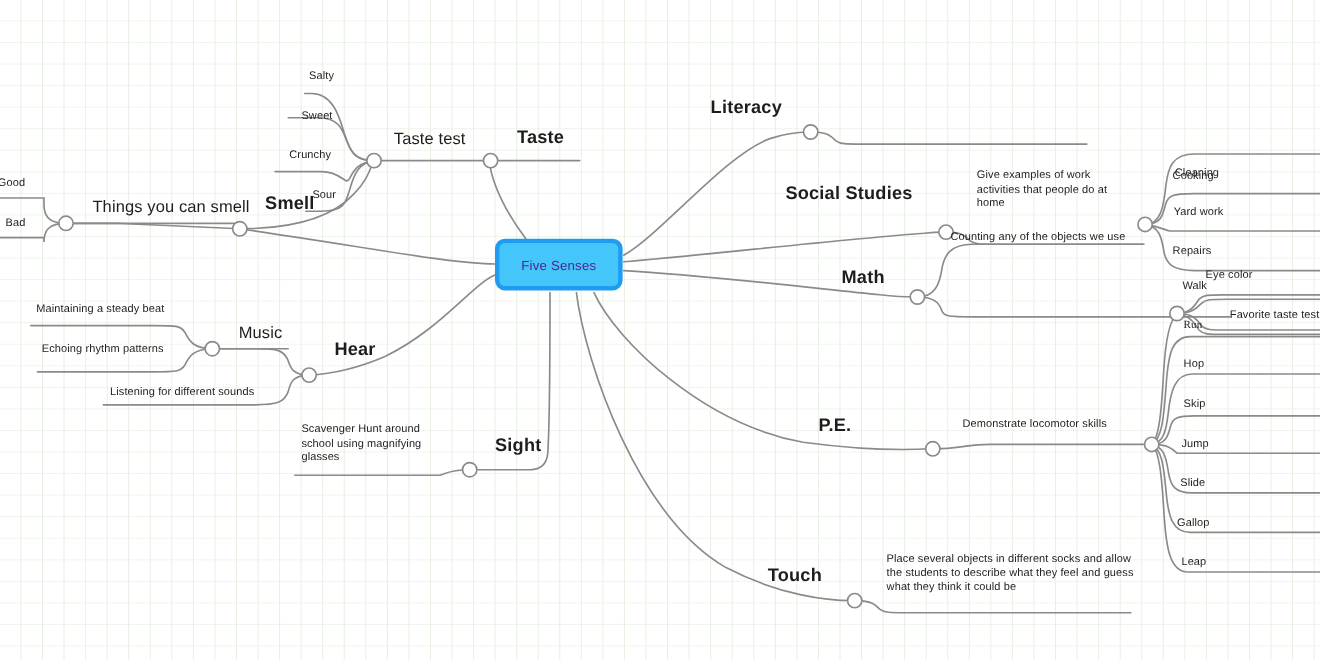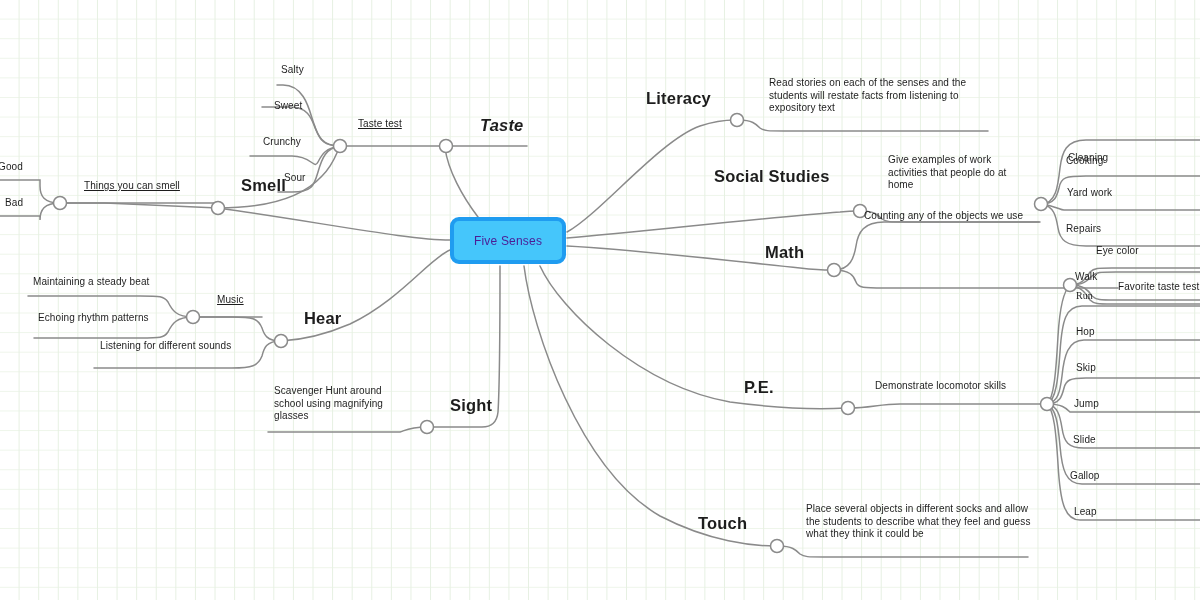--- a/index.html
+++ b/index.html
@@ -22,21 +22,21 @@
   .lbl{
     position:absolute;
     color:#1d1d1d;
     white-space:pre;
     line-height:1.26;
     letter-spacing:0.1px;
   }
   
   .leaf{font-size:10px;}
   
-  .mid{font-size:10px;text-decoration:underline;}
+  .mid{font-size:15px;}
   
   .cat{font-weight:bold;font-size:16.5px;letter-spacing:.2px;}
   .multi{white-space:normal;}
   
   #root{
     position:absolute;left:450px;top:217px;width:116px;height:47px;
     box-sizing:border-box;
     background:#45c6fb;
     border:4px solid #1f9cf0;
     border-radius:9px;
@@ -146,21 +146,21 @@
       <circle cx="848" cy="408" r="6.5"></circle>
       <circle cx="1047" cy="404" r="6.5"></circle>
       <circle cx="777" cy="546" r="6.5"></circle>
     </g>
   </svg>
 
   <div id="root">
     <span>Five Senses</span>
   </div>
 
-  <div class="lbl cat" style="left:480px;top:115px;font-style:italic;">Taste</div>
+  <div class="lbl cat" style="left:470px;top:115px;">Taste</div>
   <div class="lbl cat" style="left:241px;top:175px;">Smell</div>
   <div class="lbl cat" style="left:304px;top:308px;">Hear</div>
   <div class="lbl cat" style="left:450px;top:395px;">Sight</div>
   <div class="lbl cat" style="left:698px;top:513px;">Touch</div>
   <div class="lbl cat" style="left:646px;top:88px;">Literacy</div>
   <div class="lbl cat" style="left:714px;top:166px;">Social Studies</div>
   <div class="lbl cat" style="left:765px;top:242px;">Math</div>
   <div class="lbl cat" style="left:744px;top:377px;">P.E.</div>
 
   <div class="lbl leaf" style="left:-2px;top:161px;">Good</div>
@@ -169,40 +169,39 @@
 
   <div class="lbl leaf" style="left:281px;top:64px;">Salty</div>
   <div class="lbl leaf" style="left:274px;top:100px;">Sweet</div>
   <div class="lbl leaf" style="left:263px;top:136px;">Crunchy</div>
   <div class="lbl leaf" style="left:284px;top:172px;">Sour</div>
   <div class="lbl mid" style="left:358px;top:118px;">Taste test</div>
 
   <div class="lbl mid" style="left:217px;top:294px;">Music</div>
   <div class="lbl leaf" style="left:33px;top:276px;">Maintaining a steady beat</div>
   <div class="lbl leaf" style="left:38px;top:312px;">Echoing rhythm patterns</div>
-  <div class="lbl leaf" style="left:100px;top:340px;">Listening for different sounds</div>
+  <div class="lbl leaf" style="left:100px;top:351px;">Listening for different sounds</div>
 
   <div class="lbl leaf multi" style="left:274px;top:385px;width:130px;">Scavenger Hunt around school using magnifying glasses</div>
 
   <div class="lbl leaf multi" style="left:806px;top:503px;width:228px;">Place several objects in different socks and allow the students to describe what they feel and guess what they think it could be</div>
 
-  <div class="lbl leaf multi" style="left:769px;top:77px;width:220px;">Read stories on each of the senses and the students will restate facts from listening to expository text</div>
 
   <div class="lbl leaf multi" style="left:888px;top:154px;width:140px;">Give examples of work activities that people do at home</div>
   <div class="lbl leaf" style="left:1066px;top:116px;margin-top:39px;">Cooking</div>
   <div class="lbl leaf" style="left:1068px;top:152px;">Cleaning</div>
   <div class="lbl leaf" style="left:1067px;top:187px;">Yard work</div>
   <div class="lbl leaf" style="left:1066px;top:223px;">Repairs</div>
 
   <div class="lbl leaf" style="left:864px;top:210px;">Counting any of the objects we use</div>
   <div class="lbl leaf" style="left:1096px;top:245px;">Eye color</div>
   <div class="lbl leaf" style="left:1118px;top:281px;">Favorite taste test fo</div>
 
   <div class="lbl leaf" style="left:875px;top:380px;">Demonstrate locomotor skills</div>
-  <div class="lbl leaf" style="left:1075px;top:255px;margin-top:16px;">Walk</div>
+  <div class="lbl leaf" style="left:1075px;top:255px;">Walk</div>
   <div class="lbl leaf" style="left:1076px;top:290px;font-family:Liberation Serif, serif;">Run</div>
   <div class="lbl leaf" style="left:1076px;top:326px;">Hop</div>
   <div class="lbl leaf" style="left:1076px;top:362px;">Skip</div>
   <div class="lbl leaf" style="left:1074px;top:398px;">Jump</div>
   <div class="lbl leaf" style="left:1073px;top:434px;">Slide</div>
   <div class="lbl leaf" style="left:1070px;top:470px;">Gallop</div>
   <div class="lbl leaf" style="left:1074px;top:506px;">Leap</div>
 
 </div>
 

